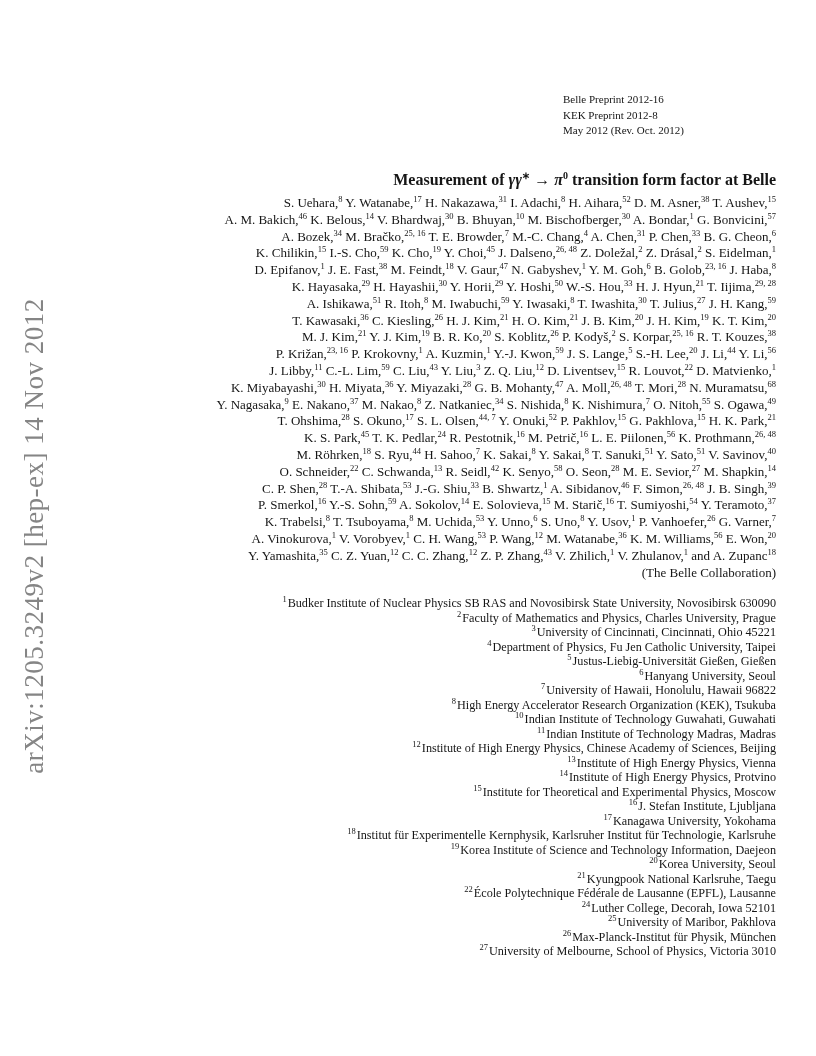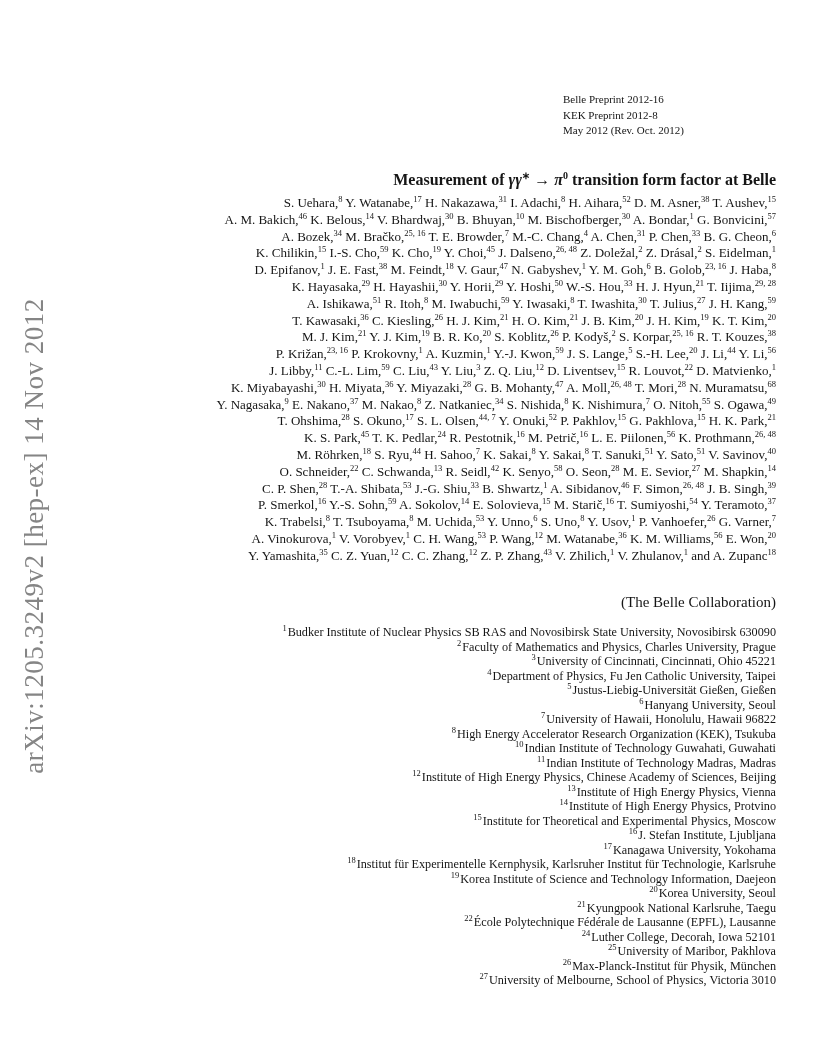--- a/index.html
+++ b/index.html
@@ -21,21 +21,21 @@
   
   .main{
     position:absolute;left:52px;top:170px;width:724px;text-align:right;
   }
   .title{font-size:16px;font-weight:bold;line-height:20px;}
   .title .math{font-style:italic;}
   .title sup{font-size:10px;line-height:0;}
   .authors{margin-top:5px;font-size:13px;line-height:16.8px;}
   .author-line{white-space:nowrap;}
   .authors sup, .collab sup{font-size:8.5px;line-height:0;vertical-align:super;}
-  .collab{font-size:15px;line-height:16.8px;margin-top:29px;}
+  .collab{font-size:13px;line-height:16.8px;}
   .affiliations{margin-top:15px;font-size:12.2px;line-height:14.5px;}
   .affil-line{white-space:nowrap;}
   .affiliations sup{font-size:8.5px;line-height:0;vertical-align:super;margin-right:1px;}
 </style>
 </head>
 <body>
 
 <div class="page">
 
   <div class="arxiv-stamp">arXiv:1205.3249v2  [hep-ex]  14 Nov 2012</div>

